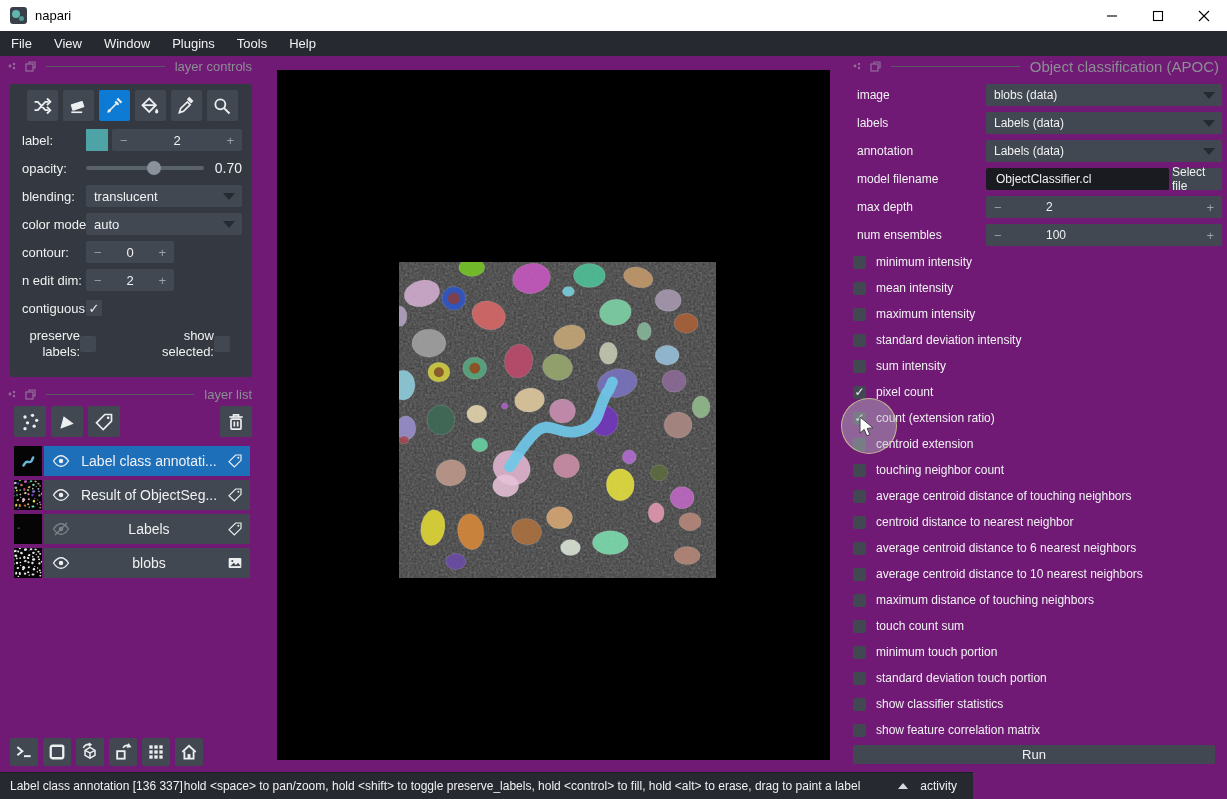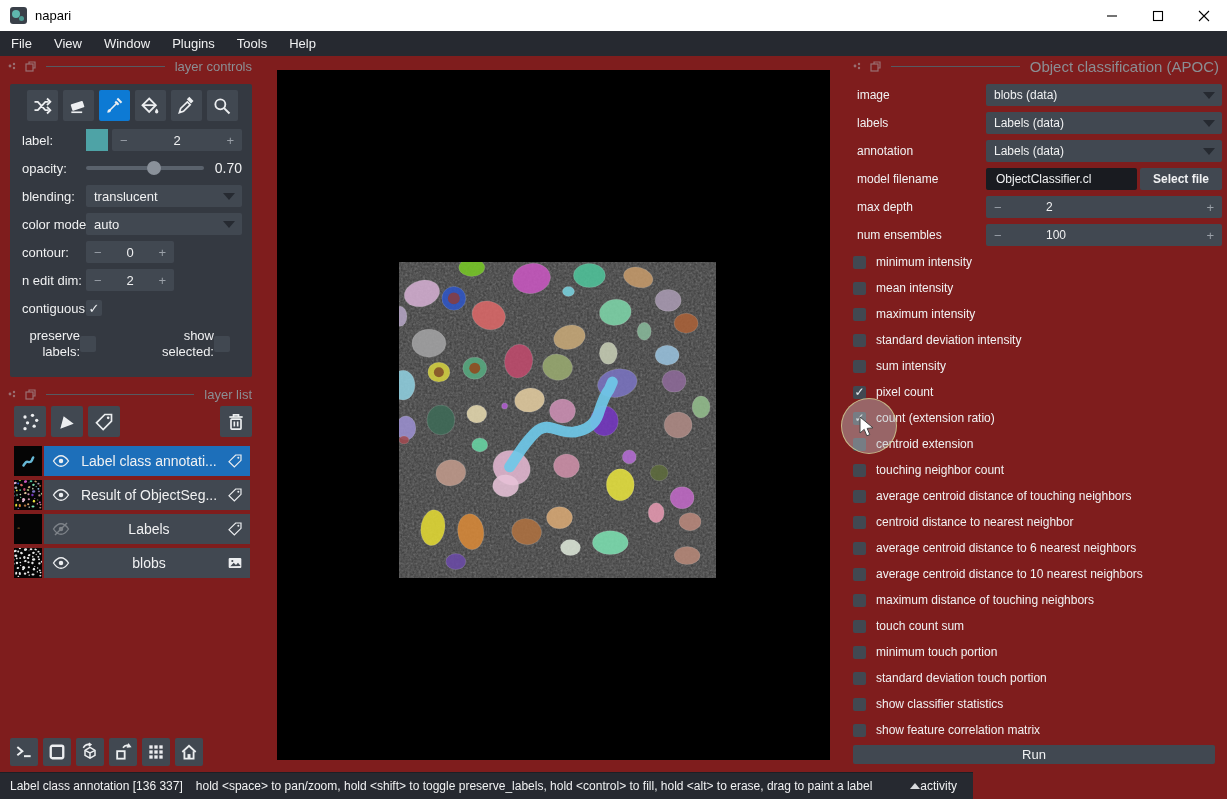--- a/index.html
+++ b/index.html
@@ -1,16 +1,16 @@
 <!DOCTYPE html>
 <html><head>
 <meta charset="utf-8">
 <style>
   html,body{margin:0;padding:0;background:#111;}
-  #app{position:relative;width:1227px;height:799px;background:#7f1d1d;overflow:hidden;
+  #app{position:relative;width:1227px;height:799px;background:#701a75;overflow:hidden;
        font-family:"Liberation Sans",sans-serif;color:#f0f1f2;}
   
   .titlebar{position:absolute;top:0;left:0;width:1227px;height:31px;background:#ffffff;color:#000;
             display:flex;align-items:center;font-size:13px;}
   .app-icon{width:17px;height:17px;margin:0 8px 0 10px;border-radius:3px;background:#3a4049;position:relative;}
   .app-icon i{position:absolute;border-radius:50%;background:#5fb7ae;}
   .app-icon i.b1{width:8px;height:8px;left:2px;top:3px;}
   .app-icon i.b2{width:5px;height:5px;left:9px;top:9px;background:#4d9a92;}
   .win-btns{margin-left:auto;display:flex;height:31px;}
   .win-btn{width:46px;height:31px;display:flex;align-items:center;justify-content:center;font-size:14px;color:#000;}
@@ -80,31 +80,31 @@
   .canvas svg.scene{position:absolute;left:122px;top:192px;}
   
   .plugin-rows{position:absolute;left:845px;top:84px;width:382px;}
   .p-row{display:flex;align-items:center;height:22px;margin-bottom:6px;font-size:12px;}
   .p-label{flex:0 0 141px;padding-left:12px;box-sizing:border-box;}
   .p-ctrl{flex:1;display:flex;margin-right:5px;}
   .p-ctrl .dropdown,.p-ctrl .spin{flex:1;font-size:12px;}
   .text-input{flex:1;height:22px;background:#191b20;border-radius:2px;display:flex;align-items:center;
               padding:0 10px;font-size:12px;color:#f0f1f2;}
   .btn{background:#414851;border-radius:2px;display:flex;align-items:center;justify-content:center;font-size:12px;}
-  .select-file{width:82px;height:22px;margin-left:3px;font-weight:bold;}
+  .select-file{width:50px;height:22px;margin-left:3px;}
   .features{position:absolute;left:853px;top:249px;width:370px;}
   .feat-row{display:flex;align-items:center;height:26px;font-size:12px;}
   .feat-row .checkbox{margin-right:10px;}
   .run-btn{position:absolute;left:853px;top:745px;width:362px;height:19px;font-size:13px;}
   
   .statusbar{position:absolute;left:0;top:772px;width:973px;height:27px;background:#262930;
              display:flex;align-items:center;font-size:12px;border-top:1px solid #1d1f25;box-sizing:border-box;}
   .sb-left{margin-left:10px;}
   .sb-help{margin-left:auto;}
-  .sb-activity{margin-left:38px;margin-right:16px;display:flex;align-items:center;gap:0;}
+  .sb-activity{margin-left:38px;margin-right:16px;display:flex;align-items:center;gap:12px;}
   .tri-up{width:0;height:0;border-left:5px solid transparent;border-right:5px solid transparent;
           border-bottom:6px solid #d8dadd;}
   
   .cursor-hl{position:absolute;left:841px;top:398px;width:54px;height:54px;border-radius:50%;
              background:rgba(185,190,195,.45);border:1px solid rgba(214,214,150,.75);z-index:50;}
   .cursor{position:absolute;left:858px;top:416px;z-index:51;}
 </style>
 </head>
 <body>
 

